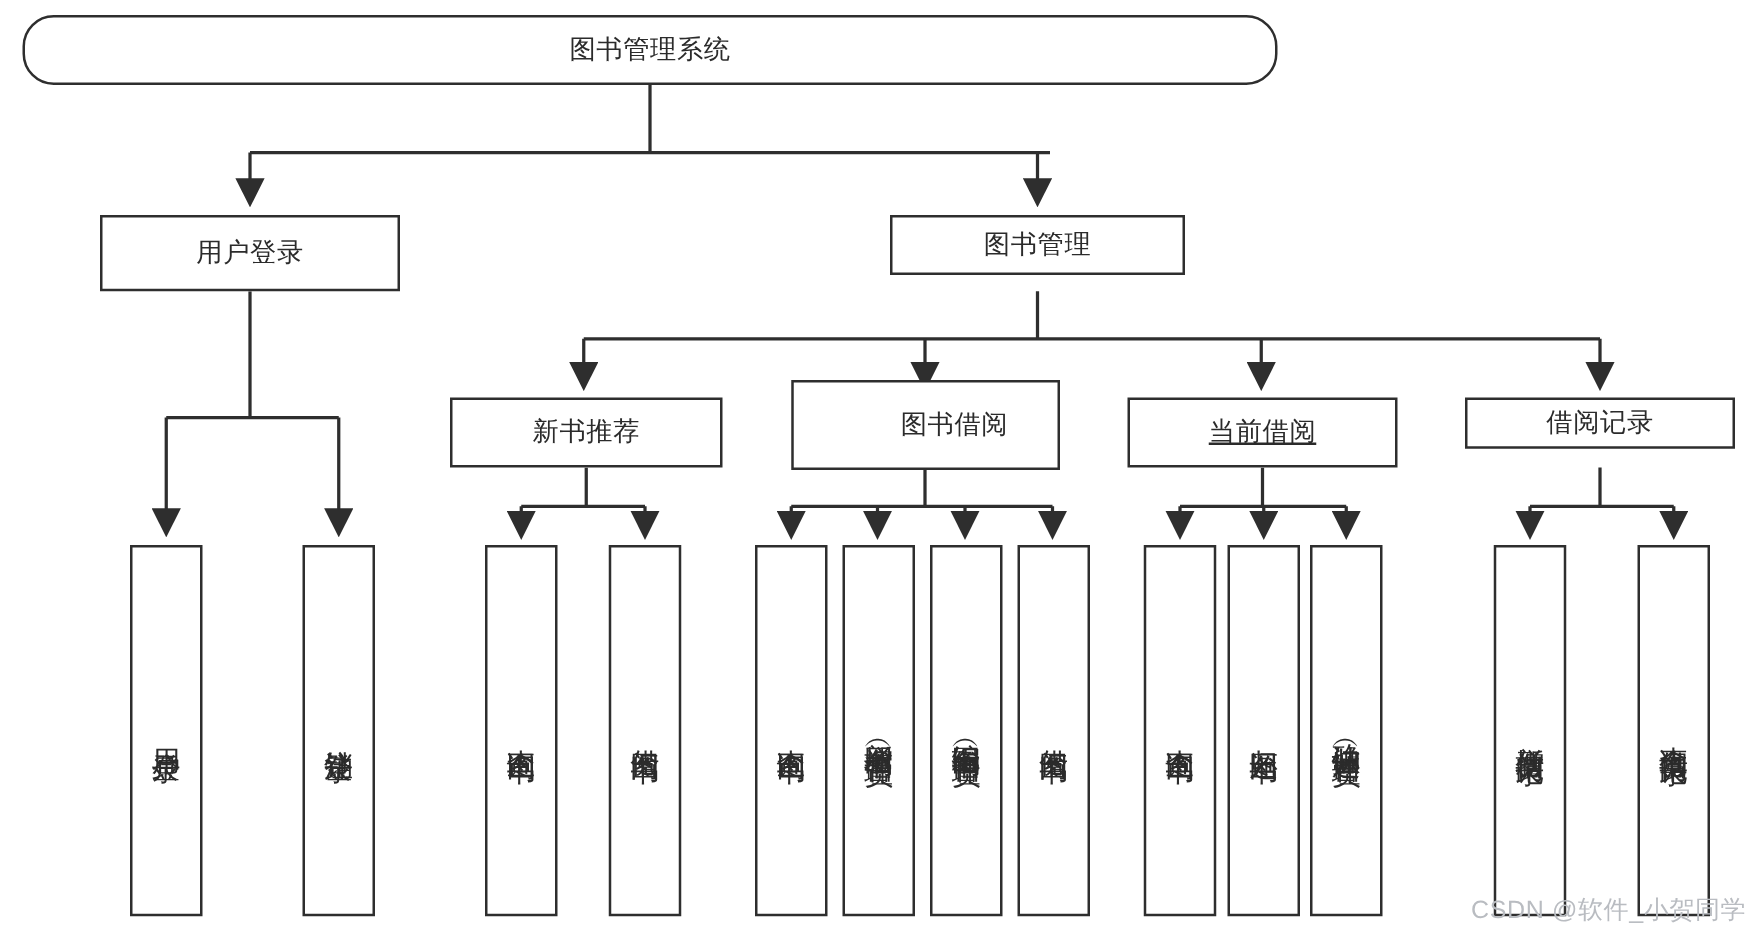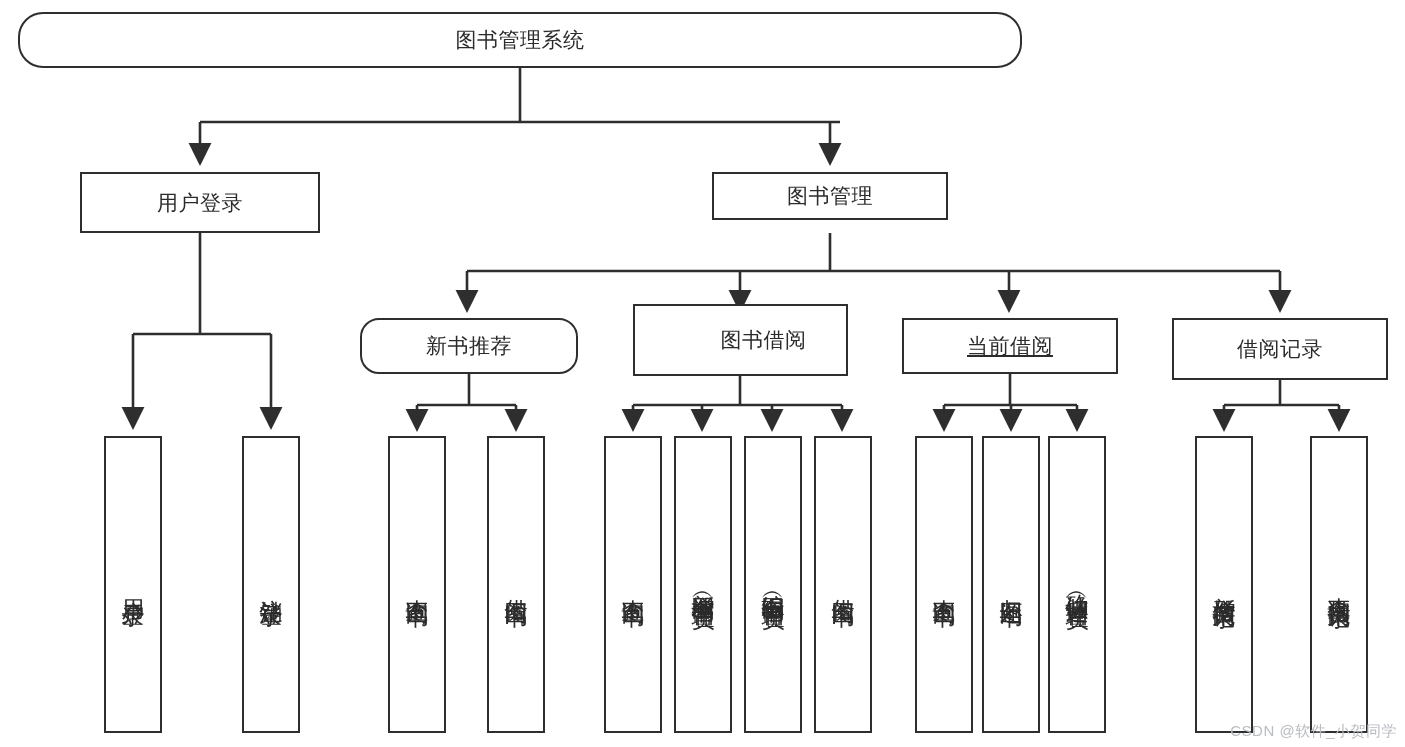--- a/index.html
+++ b/index.html
@@ -51,21 +51,21 @@
     justify-content: center;
     white-space: nowrap;
   }
   .node .lbl {
     display: block;
   }
   .watermark {
     position: absolute;
     right: 8px;
     bottom: 6px;
-    font-size: 15px;
+    font-size: 20px;
     color: #b9bcc1;
     letter-spacing: 0.5px;
     white-space: nowrap;
   }
 </style>
 </head>
 <body>
 
 <div id="canvas">
 
@@ -123,30 +123,30 @@
     <span class="lbl">图书管理系统</span>
   </div>
 
   <div class="node horiz" style="left:80px; top:172px; width:240px; height:61px;">
     <span class="lbl">用户登录</span>
   </div>
   <div class="node horiz" style="left:712px; top:172px; width:236px; height:48px;">
     <span class="lbl">图书管理</span>
   </div>
 
-  <div class="node horiz" style="left:360px; top:318px; width:218px; height:56px;border-radius:19px;">
+  <div class="node horiz" style="left:360px; top:318px; width:218px; height:56px;">
     <span class="lbl">新书推荐</span>
   </div>
   <div class="node horiz" style="left:633px; top:304px; width:215px; height:72px;padding-left:46px;">
     <span class="lbl">图书借阅</span>
   </div>
   <div class="node horiz" style="left:902px; top:318px; width:216px; height:56px;text-decoration:underline;">
     <span class="lbl">当前借阅</span>
   </div>
-  <div class="node horiz" style="left:1172px; top:318px; width:216px; height:62px;">
+  <div class="node horiz" style="left:1172px; top:318px; width:216px; height:41px;">
     <span class="lbl">借阅记录</span>
   </div>
 
   <div class="node vert" style="left:104px; top:436px; width:58px; height:297px;">
     <span class="lbl">用户登录</span>
   </div>
   <div class="node vert" style="left:242px; top:436px; width:58px; height:297px;">
     <span class="lbl">注销登录</span>
   </div>
 

